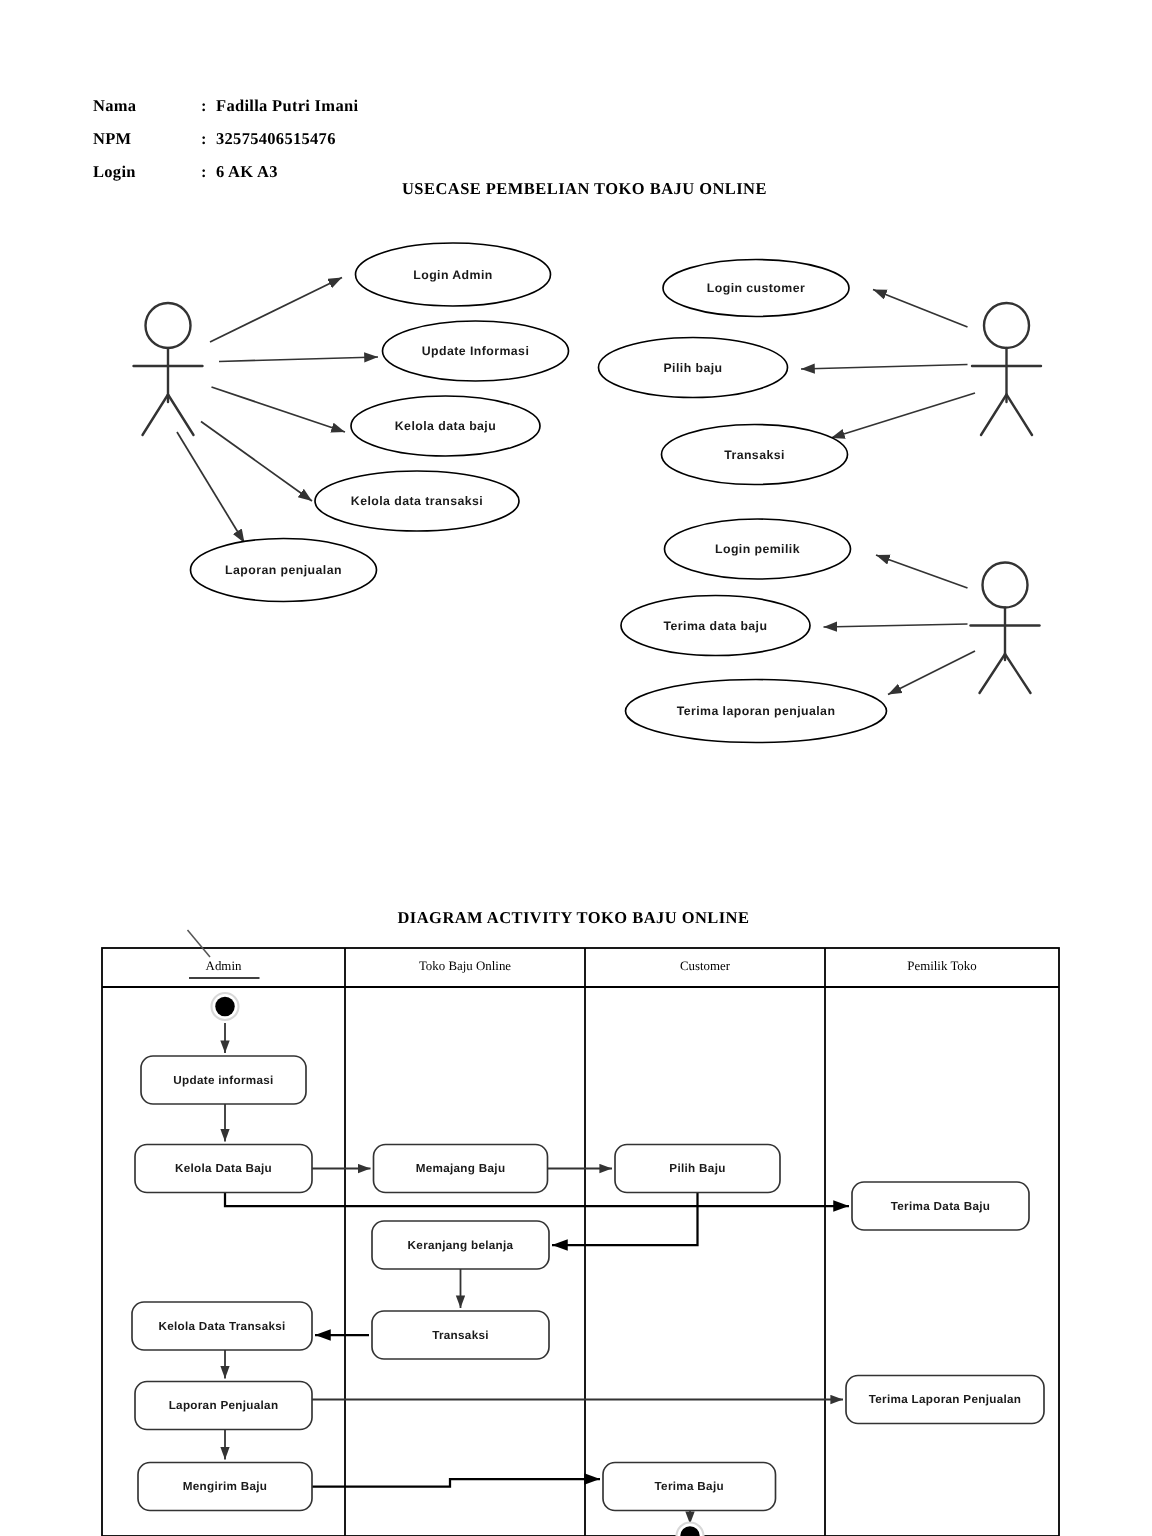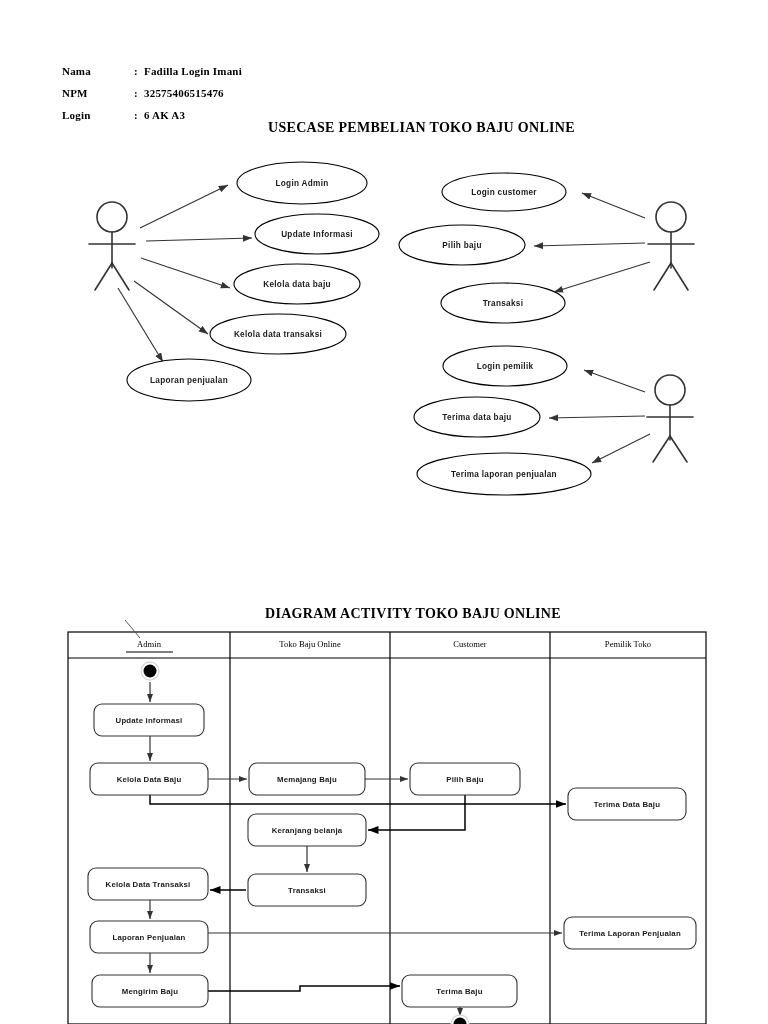--- a/index.html
+++ b/index.html
@@ -39,21 +39,21 @@
     height: 22px;
     align-items: center;
   }
   .meta-label { width: 72px; }
   .meta-sep   { width: 10px; }
   .meta-value { white-space: nowrap; }
 
   .diagram-title {
     position: absolute;
     font-weight: bold;
-    font-size: 14px;
+    font-size: 11px;
     letter-spacing: .3px;
     white-space: nowrap;
   }
   #usecase-title { left: 268px; top: 120px; }
   #activity-title { left: 265px; top: 606px; text-align: center; }
 
   
   svg { position: absolute; left: 0; top: 0; overflow: visible; }
   .usecase-canvas { width: 768px; height: 460px; top: 140px; }
   .activity-canvas { width: 768px; height: 410px; top: 620px; }
@@ -121,21 +121,21 @@
 </style>
 </head>
 <body>
 
 <div class="page">
 
   <div class="meta">
     <div class="meta-row">
       <span class="meta-label">Nama</span>
       <span class="meta-sep">:</span>
-      <span class="meta-value">Fadilla Login Imani</span>
+      <span class="meta-value">Fadilla Putri Imani</span>
     </div>
     <div class="meta-row">
       <span class="meta-label">NPM</span>
       <span class="meta-sep">:</span>
       <span class="meta-value">32575406515476</span>
     </div>
     <div class="meta-row">
       <span class="meta-label">Login</span>
       <span class="meta-sep">:</span>
       <span class="meta-value">6 AK A3</span>

